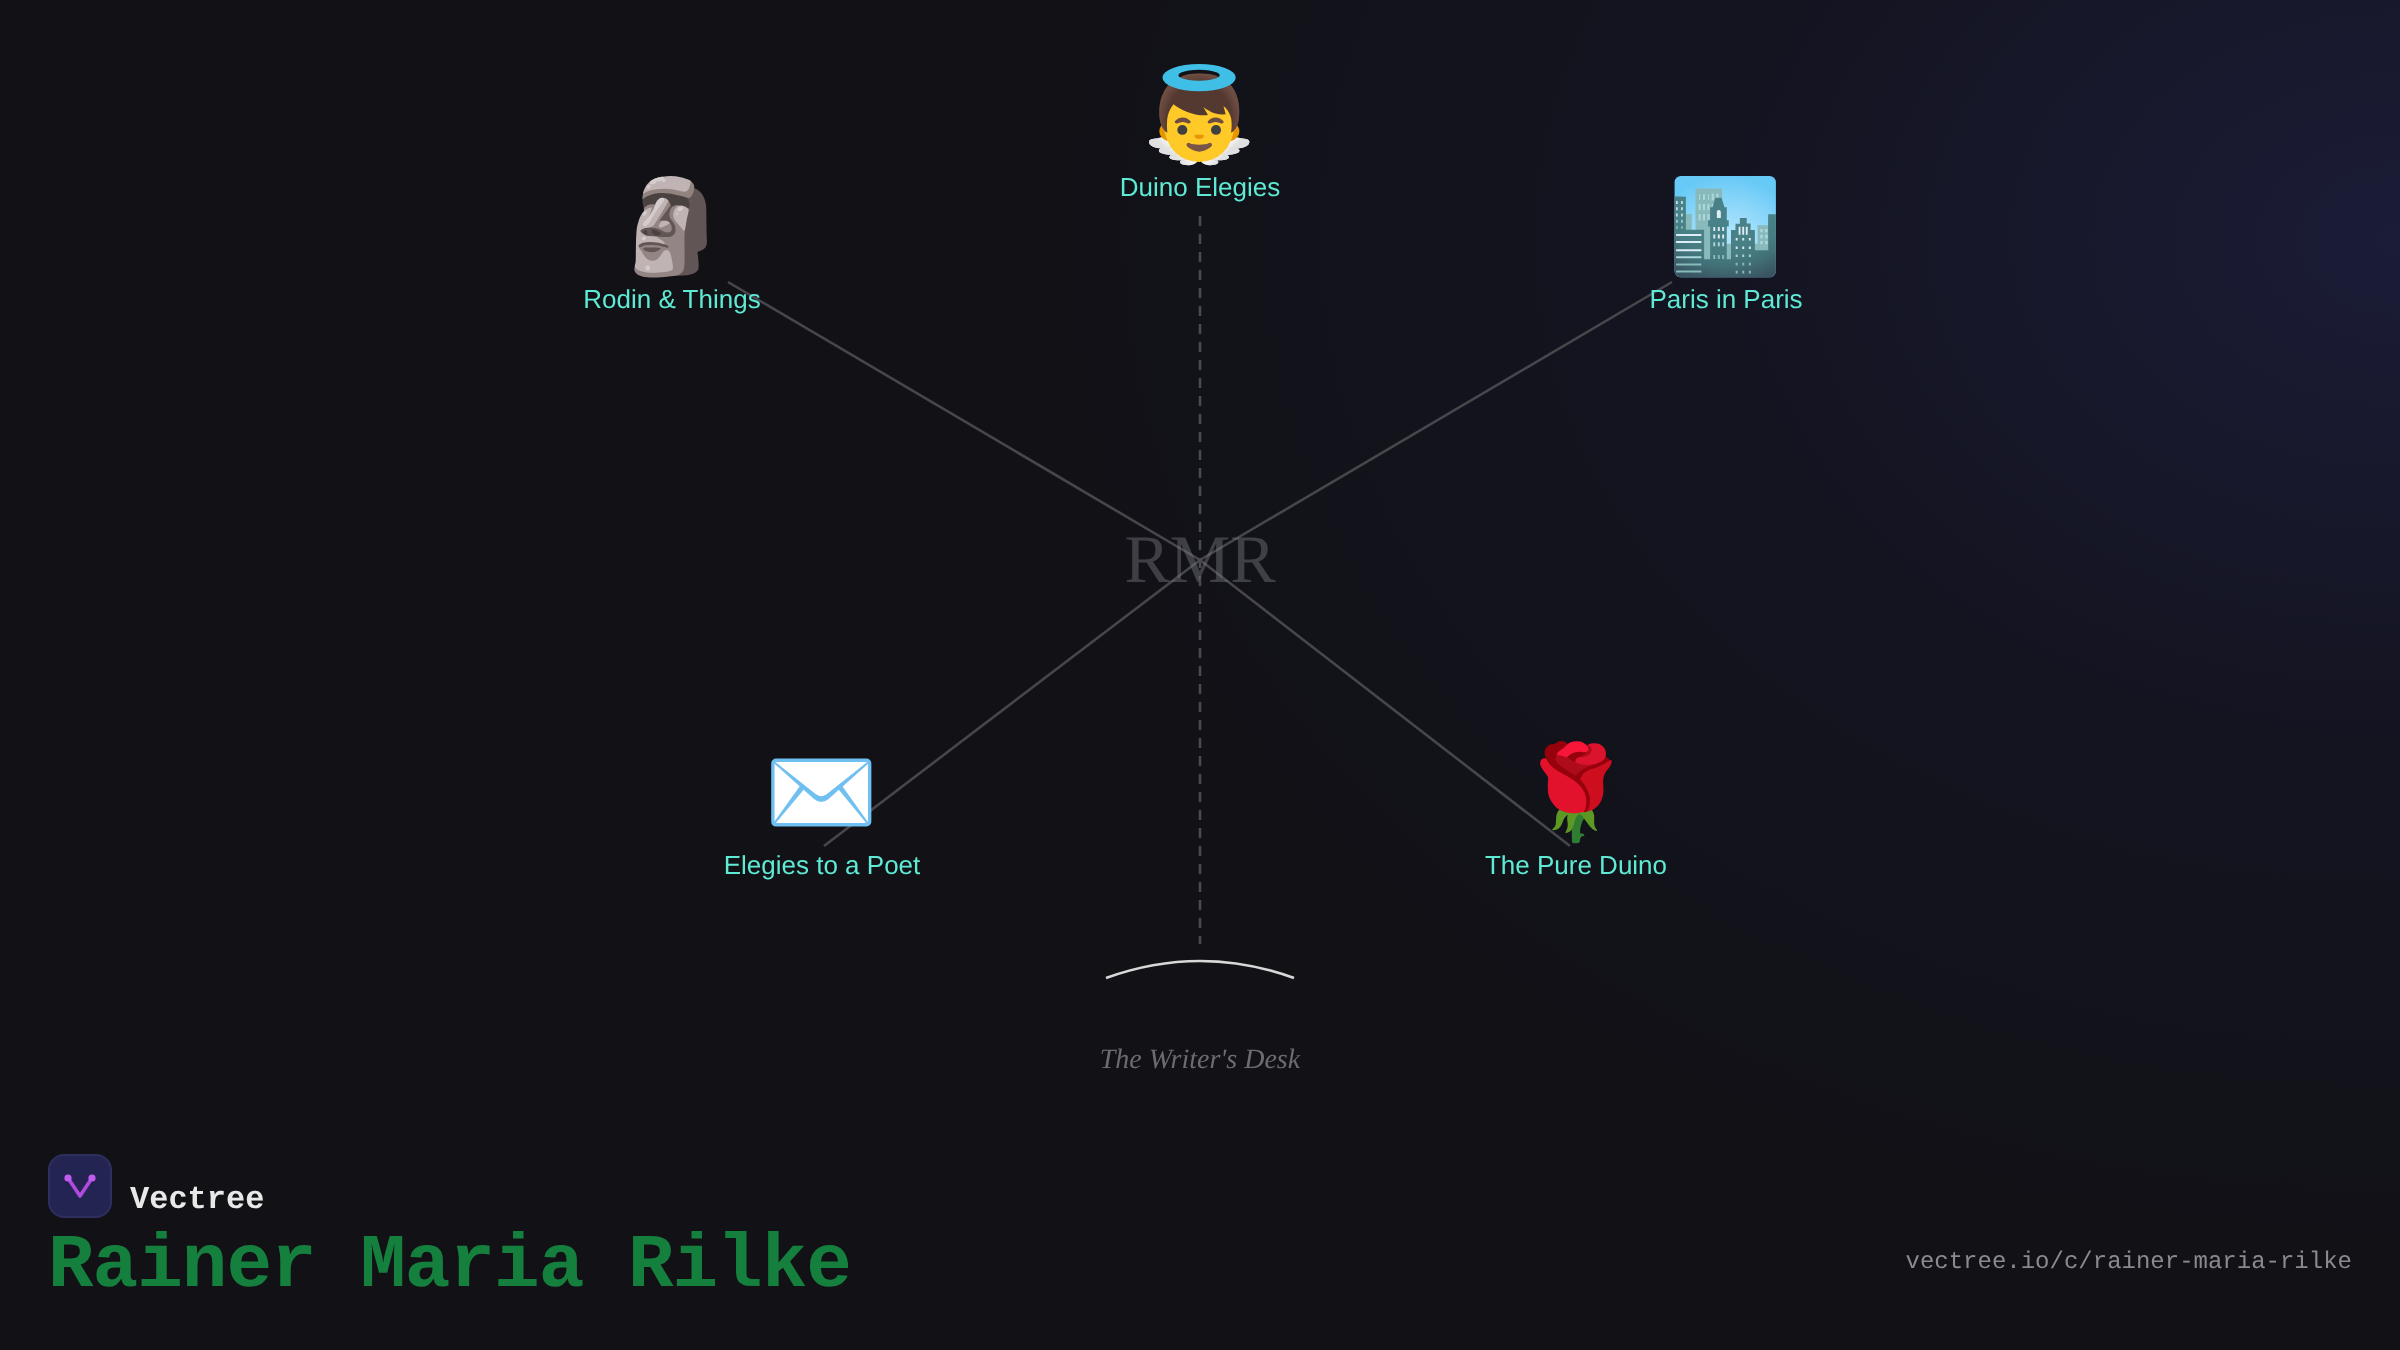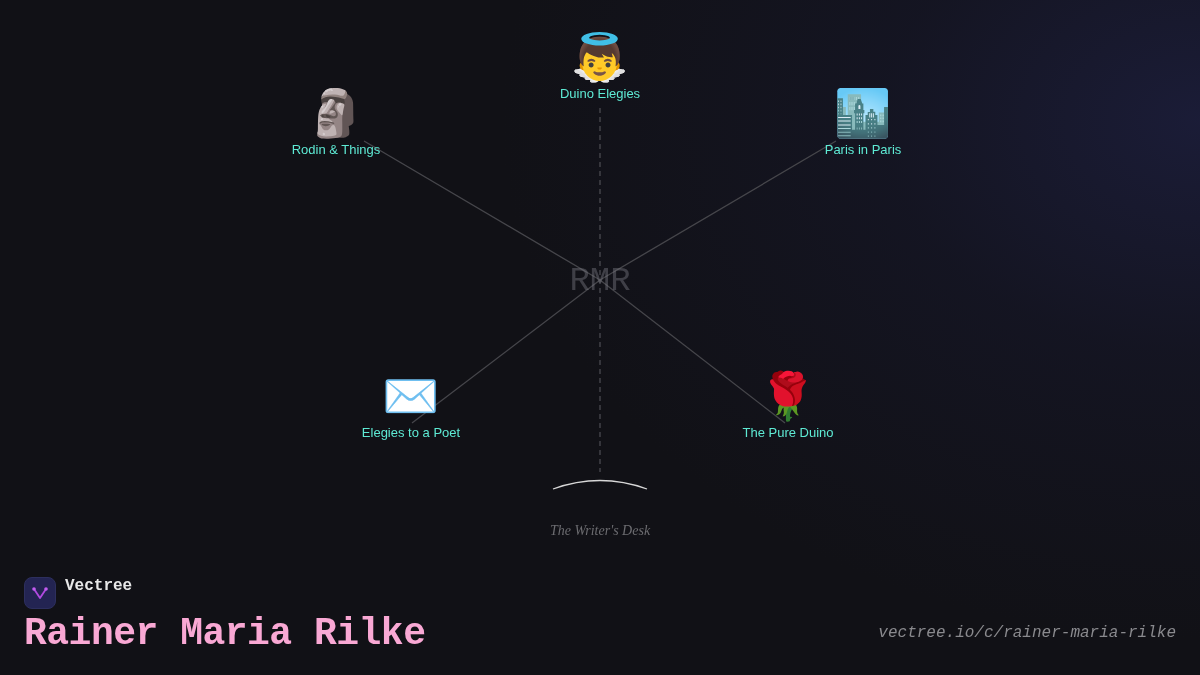--- a/index.html
+++ b/index.html
@@ -42,39 +42,39 @@
       font-family: "Liberation Sans", sans-serif;
     }
     .center-mark {
       position: absolute;
       left: 600px;
       top: 262px;
       transform: translateX(-50%);
       font-size: 34px;
       letter-spacing: 0px;
       color: rgba(120,120,128,0.45);
-      font-family: Liberation Mono, monospace;
+      font-family: Liberation Serif, serif;
     }
     .desk-caption {
       position: absolute;
       left: 600px;
       top: 523px;
       transform: translateX(-50%);
       font-family: "Liberation Serif", serif;
       font-style: italic;
       font-size: 14px;
       color: #6c6c70;
       white-space: nowrap;
     }
     .brand {
       position: absolute;
       left: 24px;
       top: 577px;
       display: flex;
-      align-items: flex-start;
+      align-items: flex-end;
       gap: 9px;
     }
     .brand-logo {
       width: 32px; height: 32px;
       border-radius: 8px;
       background: #232452;
       border: 1px solid #2d2f5e;
       box-sizing: border-box;
       display: flex; align-items: center; justify-content: center;
     }
@@ -84,33 +84,32 @@
       font-size: 16px;
       color: #e8e8e8;
     }
     .title {
       position: absolute;
       left: 24px;
       top: 612px;
       font-family: "Liberation Mono", monospace;
       font-weight: bold;
       font-size: 38px;
-      color: #f9a8d4;
+      color: #15803d;
       letter-spacing: -0.5px;
       white-space: nowrap;
     }
     .url {
       position: absolute;
       right: 24px;
       top: 624px;
       font-family: "Liberation Mono", monospace;
-      font-size: 16px;
+      font-size: 12px;
       color: #8a8a8e;
       white-space: nowrap;
-      font-style: italic;
     }
   </style>
 </head>
 <body>
 
 <svg class="connections" viewBox="0 0 1200 675">
   <line x1="600" y1="280" x2="364" y2="141" stroke="#46464b" stroke-width="1.3"></line>
   <line x1="600" y1="280" x2="836" y2="141" stroke="#46464b" stroke-width="1.3"></line>
   <line x1="600" y1="280" x2="412" y2="423" stroke="#46464b" stroke-width="1.3"></line>
   <line x1="600" y1="280" x2="785" y2="423" stroke="#46464b" stroke-width="1.3"></line>

